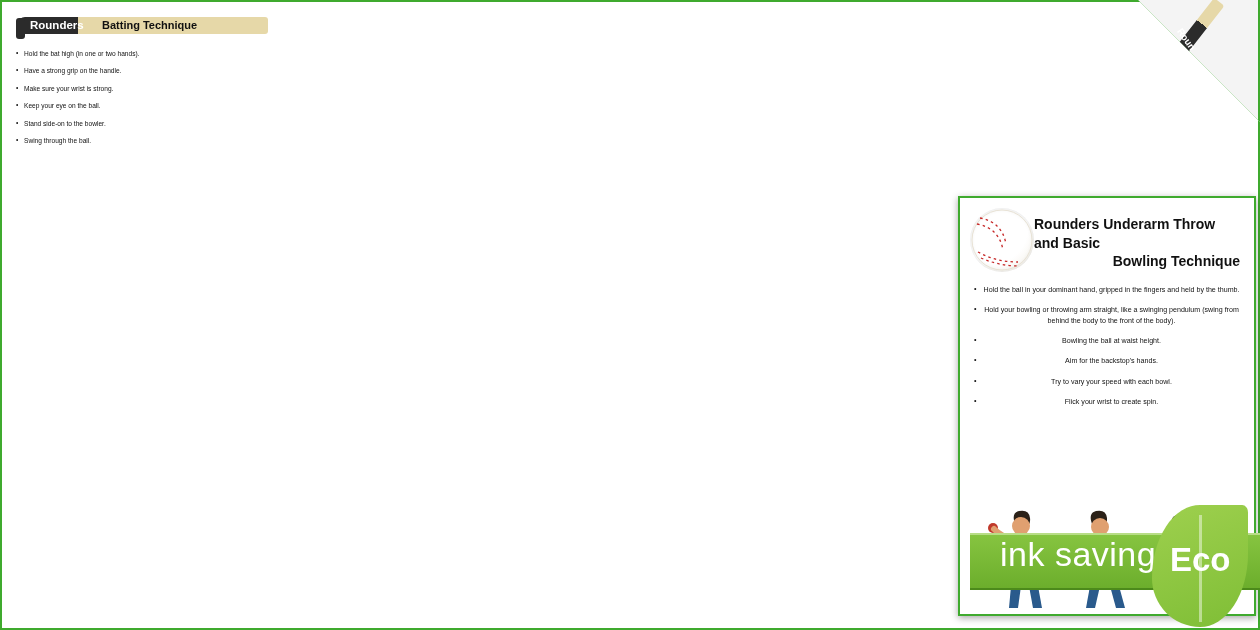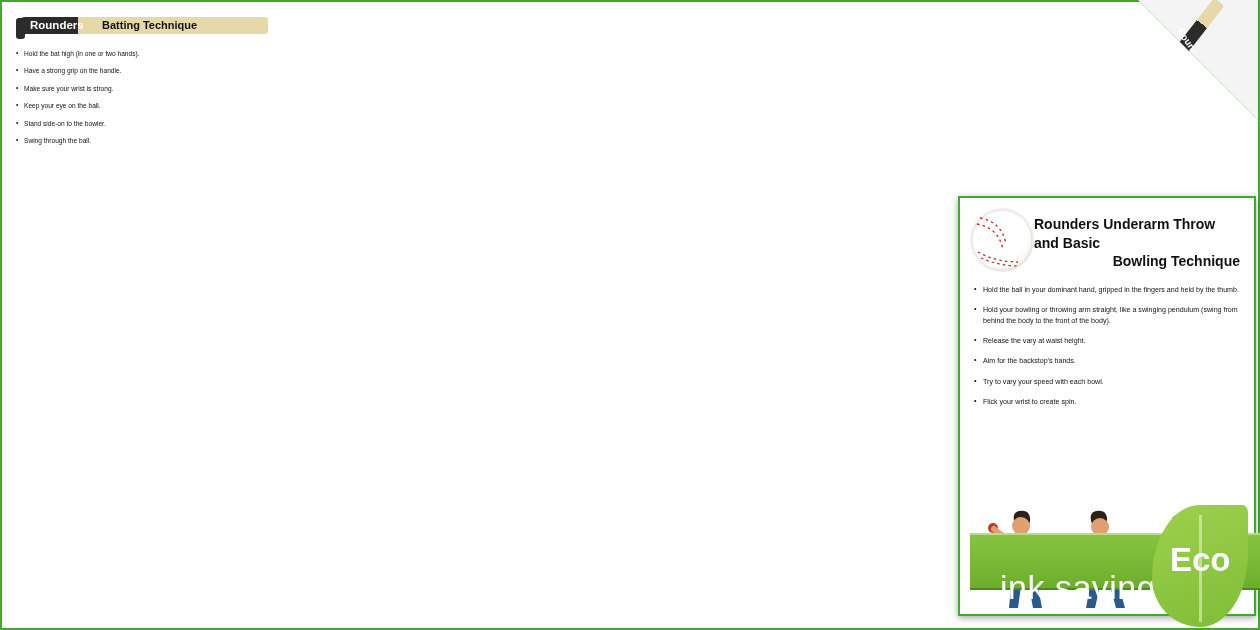--- a/index.html
+++ b/index.html
@@ -146,36 +146,36 @@
           background: #fff; padding: 12px 14px; }
   .d4-head { position: relative; min-height: 52px; padding-left: 60px; }
   .ball {
     position: absolute; left: -4px; top: -2px; width: 64px; height: 64px; border-radius: 50%;
     background: radial-gradient(circle at 36% 32%, #ffffff 0 58%, #f0ece2 100%);
     box-shadow: inset 0 0 5px rgba(0,0,0,.13);
   }
   .ball svg { position: absolute; inset: 0; }
   .d4-title { font-size: 14px; font-weight: bold; color: #111; line-height: 1.33; padding-top: 5px; }
   .d4-title .c { display: block; text-align: right; padding-left: 34px; }
-  .d4-tips { list-style: none; margin-top: 14px; }
+  .d4-tips { list-style: none; margin-top: 14px; text-align: center; }
   .d4-tips li { font-size: 7.1px; color: #111; line-height: 1.52; position: relative; padding-left: 9px; margin-bottom: 9.5px; }
   .d4-tips li:before { content: "\2022"; position: absolute; left: 0; top: -1px; }
 
   .figs { position: absolute; left: 14px; right: 14px; bottom: 6px; height: 112px; display: flex;
           justify-content: space-around; align-items: flex-end; }
   .fig { width: 82px; height: 104px; position: relative; }
 
   
   .eco-band {
     position: absolute; left: 970px; top: 533px; width: 290px; height: 57px;
     background: linear-gradient(180deg,#86c440 0%, #6cae2c 100%);
     border-top: 2px solid #b8dd86; border-bottom: 2px solid #4c8a1b;
   }
   .eco-ink {
-    position: absolute; left: 1000px; top: 568px;
+    position: absolute; left: 1000px; top: 535px;
     font-size: 34px; color: #fff; font-weight: normal; letter-spacing: .5px;
   }
   .eco-leaf {
     position: absolute; left: 1152px; top: 505px; width: 96px; height: 122px;
     background: linear-gradient(160deg,#9ed04e 0%, #7fbe36 100%);
     border-radius: 50% 6% 50% 50% / 60% 6% 60% 40%;
     transform: rotate(0deg);
   }
   .eco-vein { position:absolute; left:49%; top:8%; width:2.5px; height:88%;
     background: rgba(255,255,255,.45); }
@@ -442,21 +442,21 @@
       </div>
       <div class="d4-title">
         <span>Rounders Underarm Throw and Basic</span>
         <span class="c">Bowling Technique</span>
       </div>
     </div>
 
     <ul class="d4-tips">
       <li>Hold the ball in your dominant hand, gripped in the fingers and held by the thumb.</li>
       <li>Hold your bowling or throwing arm straight, like a swinging pendulum (swing from behind the body to the front of the body).</li>
-      <li>Release the vary at waist height.</li>
+      <li>Bowling the ball at waist height.</li>
       <li>Aim for the backstop's hands.</li>
       <li>Try to vary your speed with each bowl.</li>
       <li>Flick your wrist to create spin.</li>
     </ul>
 
     <div class="figs">
       <div class="fig">
         <svg viewBox="0 0 82 104">
           <circle cx="16" cy="24" r="5" fill="#c0392b"></circle>
           <path d="M38 20 q-4 -11 4 -13 q10 -2 11 7 q1 8 -6 10 z" fill="#2b2118"></path>

